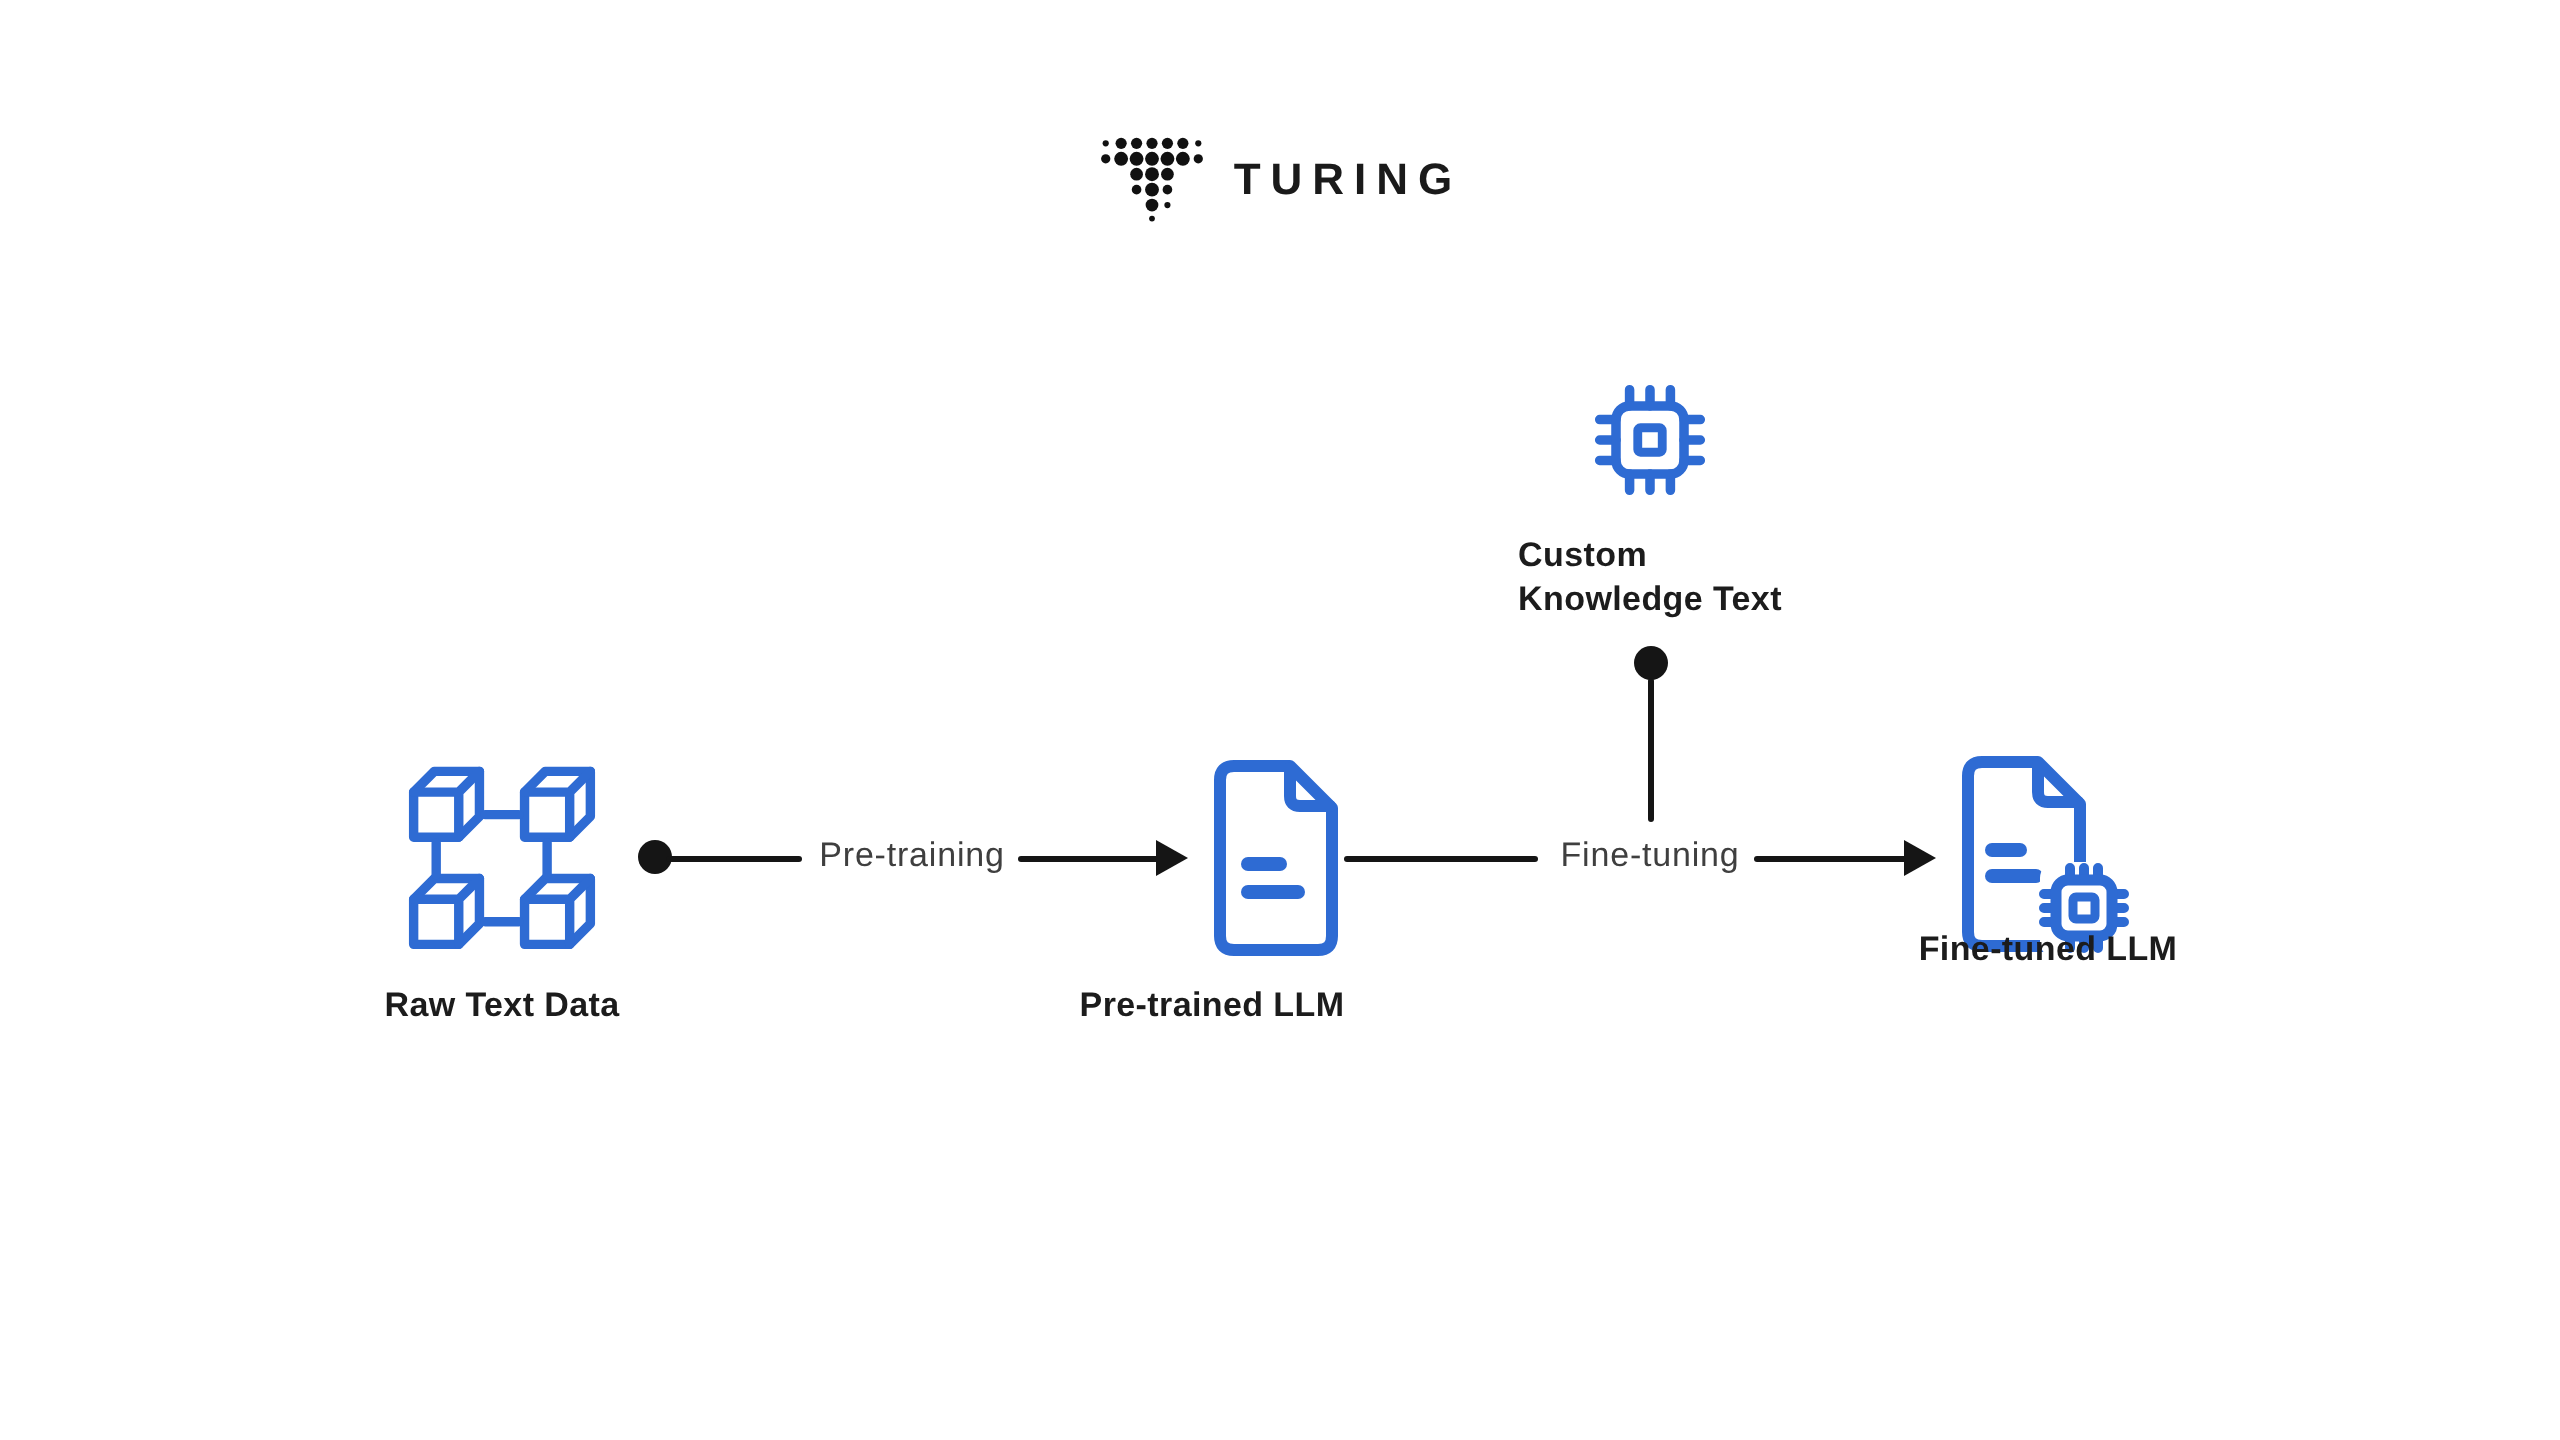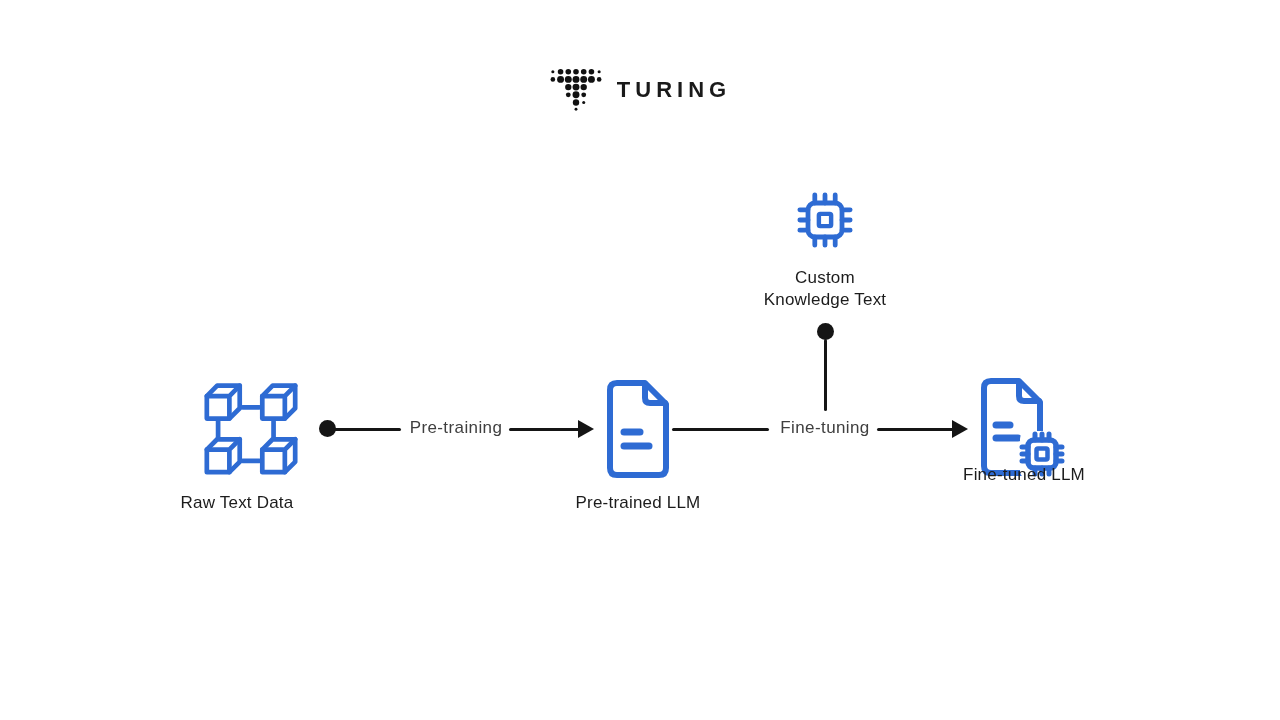--- a/index.html
+++ b/index.html
@@ -18,22 +18,22 @@
   
   .logo{position:absolute;left:0;top:66px;width:1280px;display:flex;justify-content:center;align-items:center;gap:14px;}
   .logo-mark{display:block;color:#111;}
   .logo-text{font-size:22px;font-weight:700;letter-spacing:5px;color:#1a1a1a;}
 
   
   .icon{position:absolute;color:var(--icon-blue);}
   .icon svg{display:block;}
 
   
-  .node-label{position:absolute;transform:translateX(-50%);font-size:17px;font-weight:400;
-    color:var(--node-label-black);white-space:nowrap;text-align:center;line-height:22px;letter-spacing:0.2px;}
+  .node-label{position:absolute;transform:translateX(-50%);font-size:17px;font-weight:700;
+    color:var(--node-label-black);white-space:nowrap;line-height:22px;letter-spacing:0.2px;}
 
   
   .hline{position:absolute;height:2.5px;background:var(--line-black);border-radius:2px;}
   .vline{position:absolute;width:2.5px;background:var(--line-black);border-radius:2px;}
   .dot{position:absolute;width:17px;height:17px;border-radius:50%;background:var(--line-black);}
   .arrowhead{position:absolute;width:0;height:0;border-top:9px solid transparent;
     border-bottom:9px solid transparent;border-left:16px solid var(--line-black);}
   .connector-label{position:absolute;transform:translateX(-50%);font-size:17px;font-weight:400;
     color:var(--connector-label-gray);white-space:nowrap;letter-spacing:0.4px;}
 
@@ -107,37 +107,37 @@
 
       <path d="M62 73 L73 62 L97 62 L97 86 L86 97 L62 97 Z"></path>
       <path d="M62 73 L86 73 L86 97 M86 73 L97 62"></path>
 
       <path d="M41 28 H59"></path>
       <path d="M41 85 H59"></path>
       <path d="M15 43 V60"></path>
       <path d="M74 43 V60"></path>
     </svg>
   </div>
-  <div class="node-label" style="left:237px;top:492px;">Raw Text Data</div>
+  <div class="node-label" style="left:251px;top:492px;">Raw Text Data</div>
 
   <div class="dot" style="left:319px;top:420px;"></div>
   <div class="hline" style="left:333px;top:428px;width:68px;"></div>
   <div class="connector-label" style="left:456px;top:418px;">Pre-training</div>
   <div class="hline" style="left:509px;top:428px;width:71px;"></div>
   <div class="arrowhead" style="left:578px;top:420px;"></div>
 
   <div class="icon" style="left:604px;top:379px;">
     <svg width="68" height="100" viewBox="0 0 68 100" fill="none" stroke="currentColor" stroke-linecap="round" stroke-linejoin="round">
       <path d="M13 4 H41 L62 25 V89 Q62 96 55 96 H13 Q6 96 6 89 V11 Q6 4 13 4 Z" stroke-width="6"></path>
       <path d="M41 5 V19 Q41 24 46 24 H61" stroke-width="6"></path>
       <path d="M20 53 H36" stroke-width="7"></path>
       <path d="M20 67 H45" stroke-width="7"></path>
     </svg>
   </div>
-  <div class="node-label" style="left:638px;top:492px;">Pre-trained LLM</div>
+  <div class="node-label" style="left:606px;top:492px;">Pre-trained LLM</div>
 
   <div class="hline" style="left:672px;top:428px;width:97px;"></div>
   <div class="connector-label" style="left:825px;top:418px;">Fine-tuning</div>
   <div class="hline" style="left:877px;top:428px;width:77px;"></div>
   <div class="arrowhead" style="left:952px;top:420px;"></div>
 
   <div class="icon" style="left:978px;top:377px;">
     <svg width="96" height="104" viewBox="0 0 96 104" fill="none">
       <g stroke="currentColor" stroke-linecap="round" stroke-linejoin="round">
         <path d="M13 4 H41 L62 25 V89 Q62 96 55 96 H13 Q6 96 6 89 V11 Q6 4 13 4 Z" stroke-width="6"></path>

